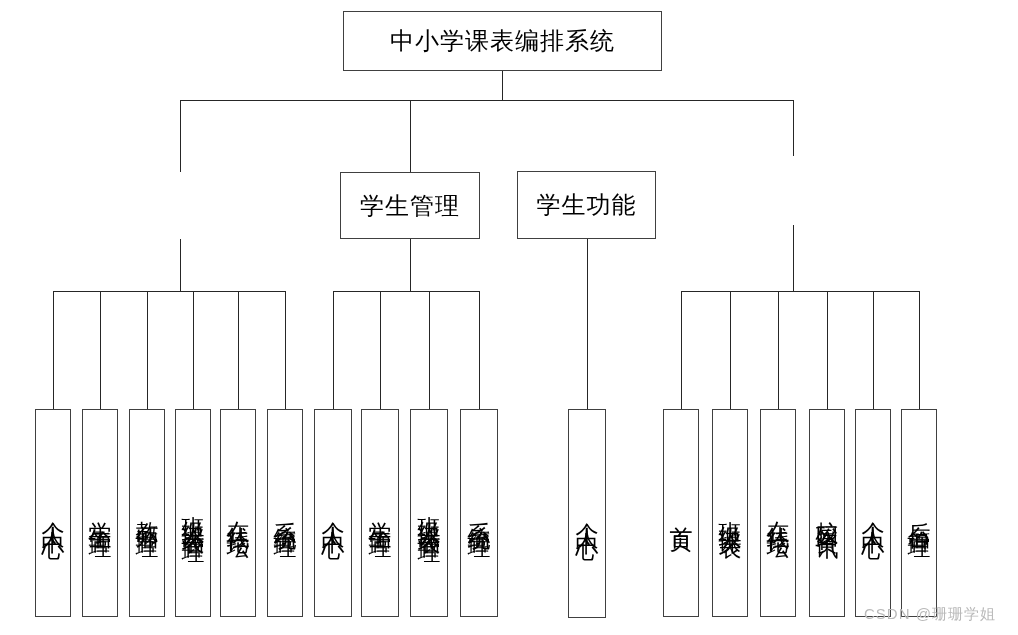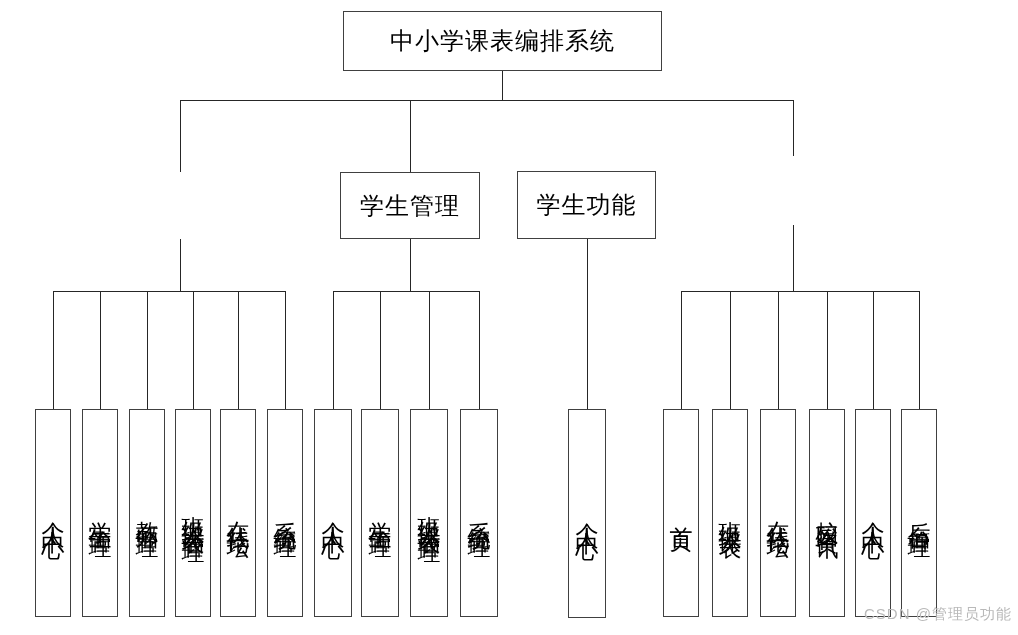--- a/index.html
+++ b/index.html
@@ -117,15 +117,15 @@
 
   <div class="node leaf" style="left:568px; top:409px; width:38px; height:209px;">个人中心</div>
 
   <div class="node leaf" style="left:663px; top:409px; width:36px; height:208px;">首页</div>
   <div class="node leaf" style="left:712px; top:409px; width:36px; height:208px;">班级课表</div>
   <div class="node leaf" style="left:760px; top:409px; width:36px; height:208px;">在线论坛</div>
   <div class="node leaf" style="left:809px; top:409px; width:36px; height:208px;">校园资讯</div>
   <div class="node leaf" style="left:855px; top:409px; width:36px; height:208px;">个人中心</div>
   <div class="node leaf" style="left:901px; top:409px; width:36px; height:208px;">后台管理</div>
 
-  <div class="watermark">CSDN @管理员功能</div>
+  <div class="watermark">CSDN @珊珊学姐</div>
 
 </div>
 
 </body></html>

